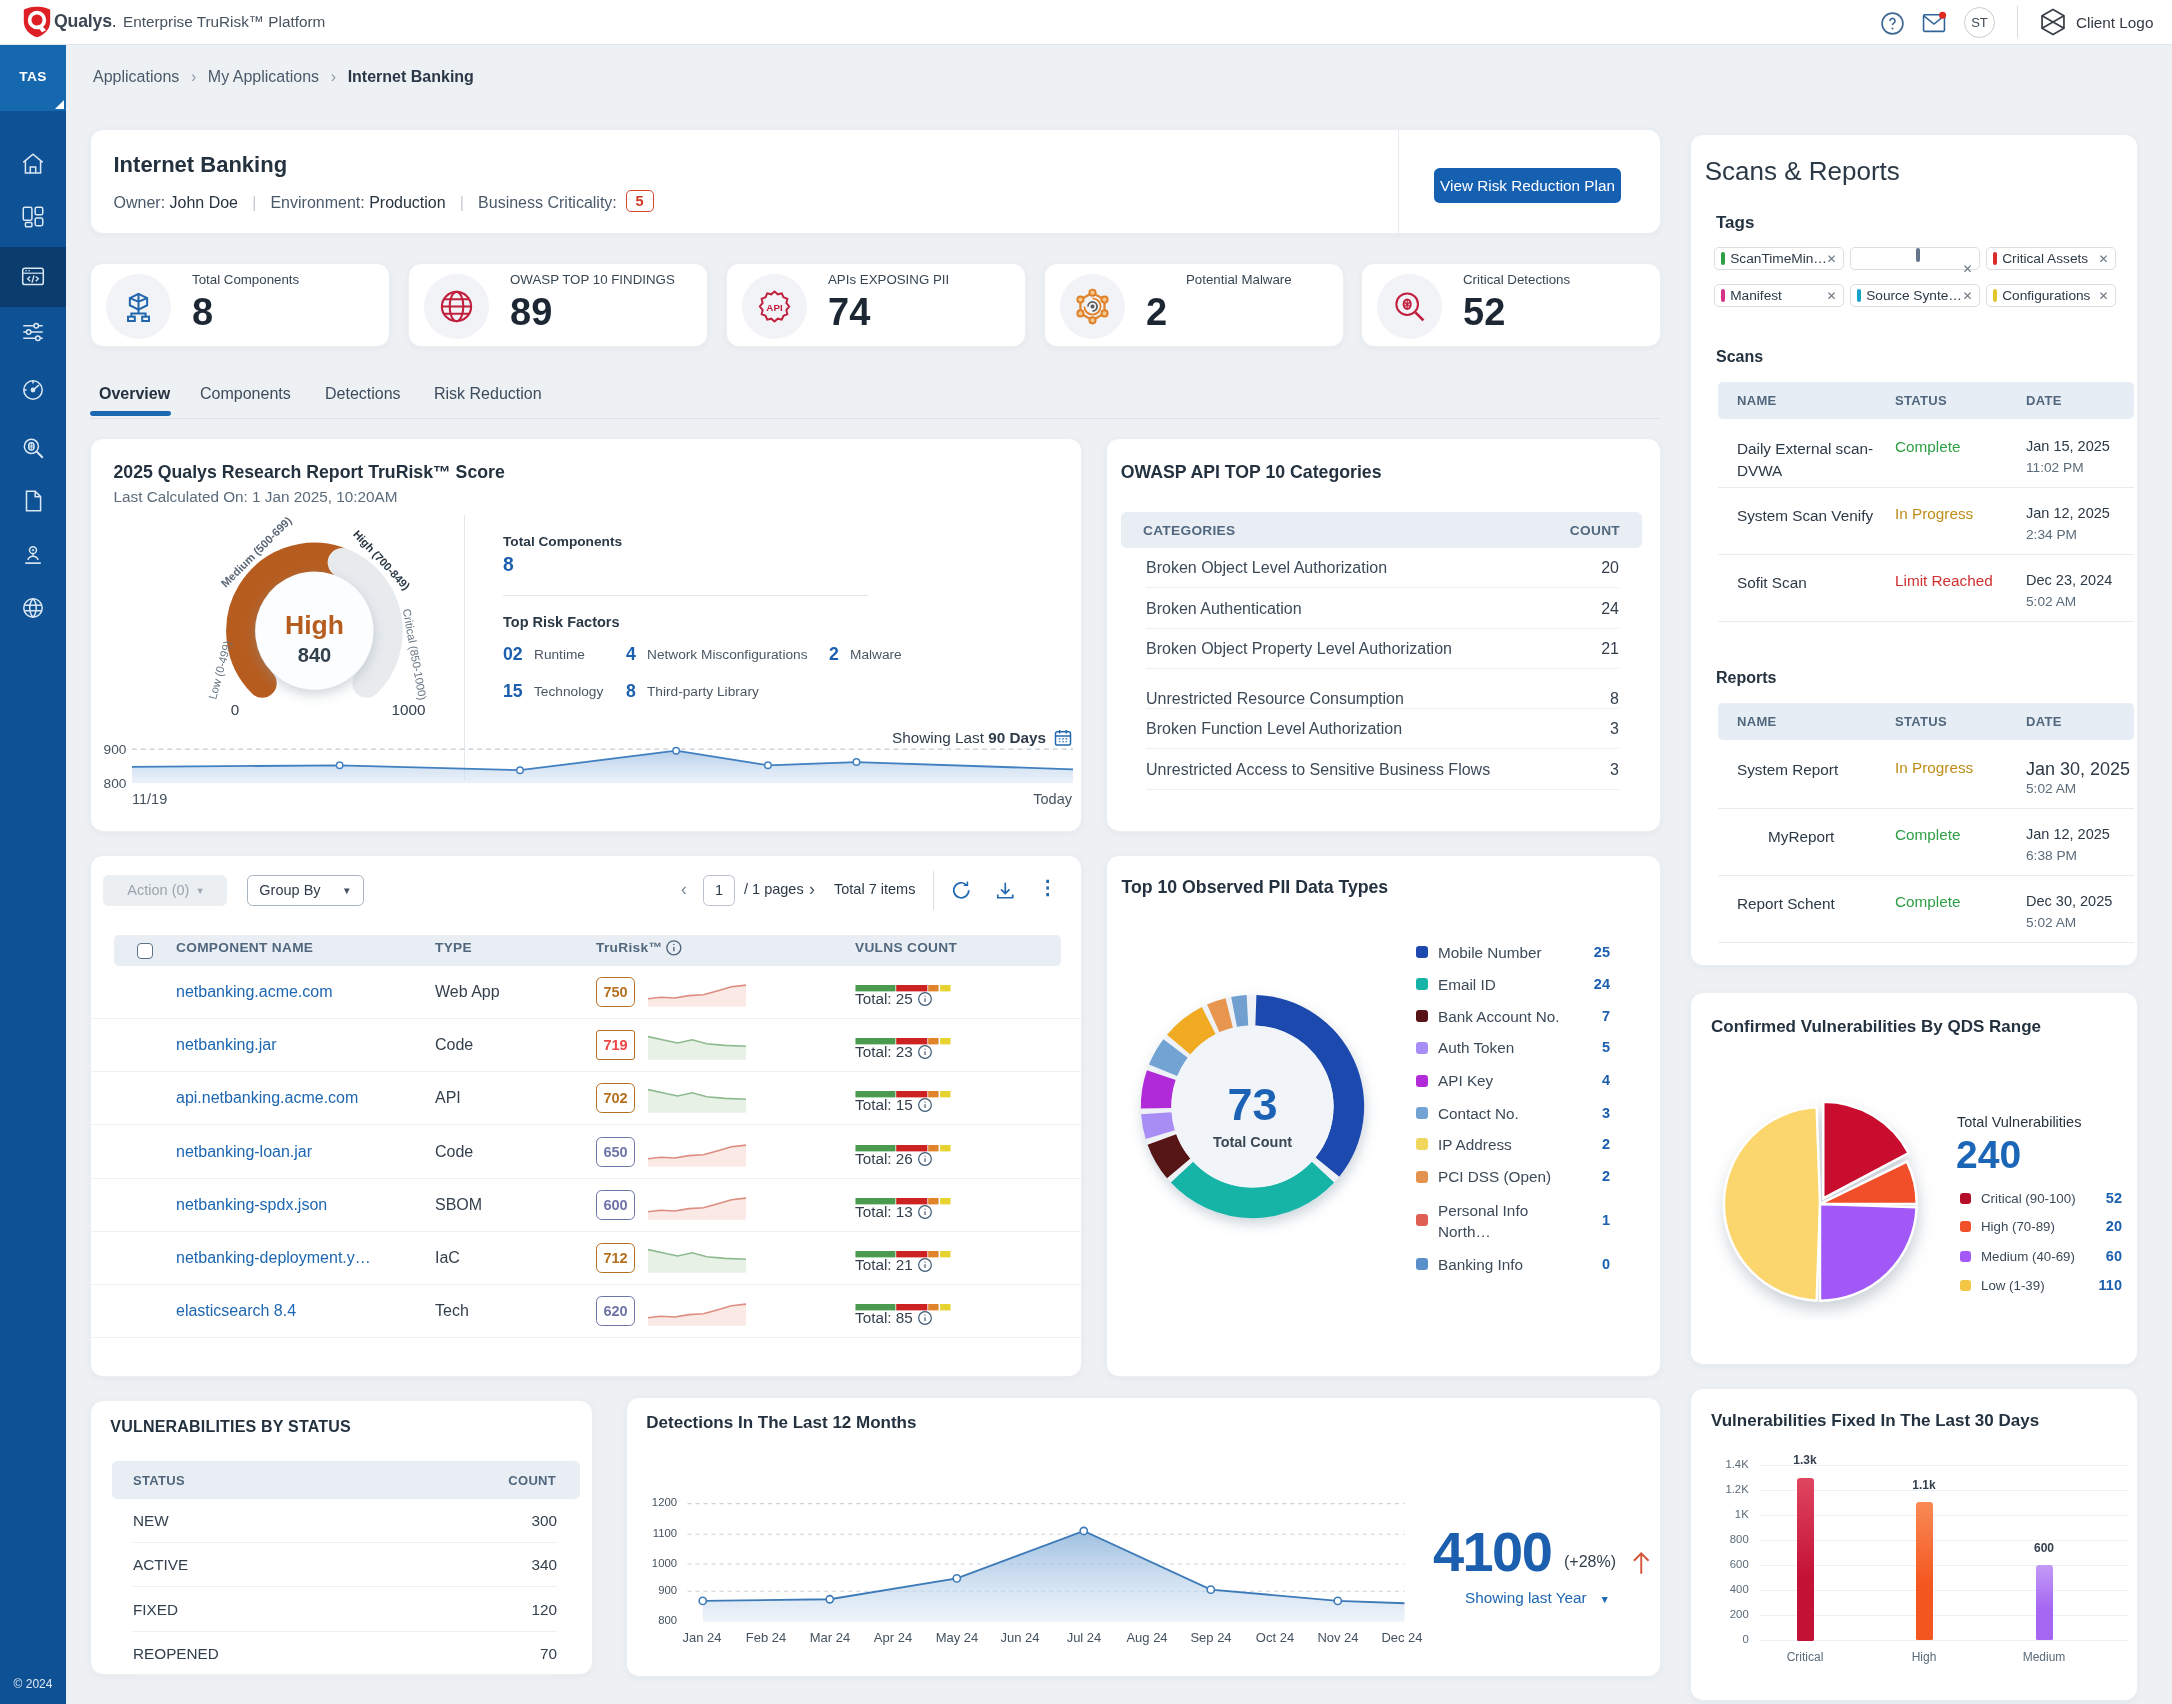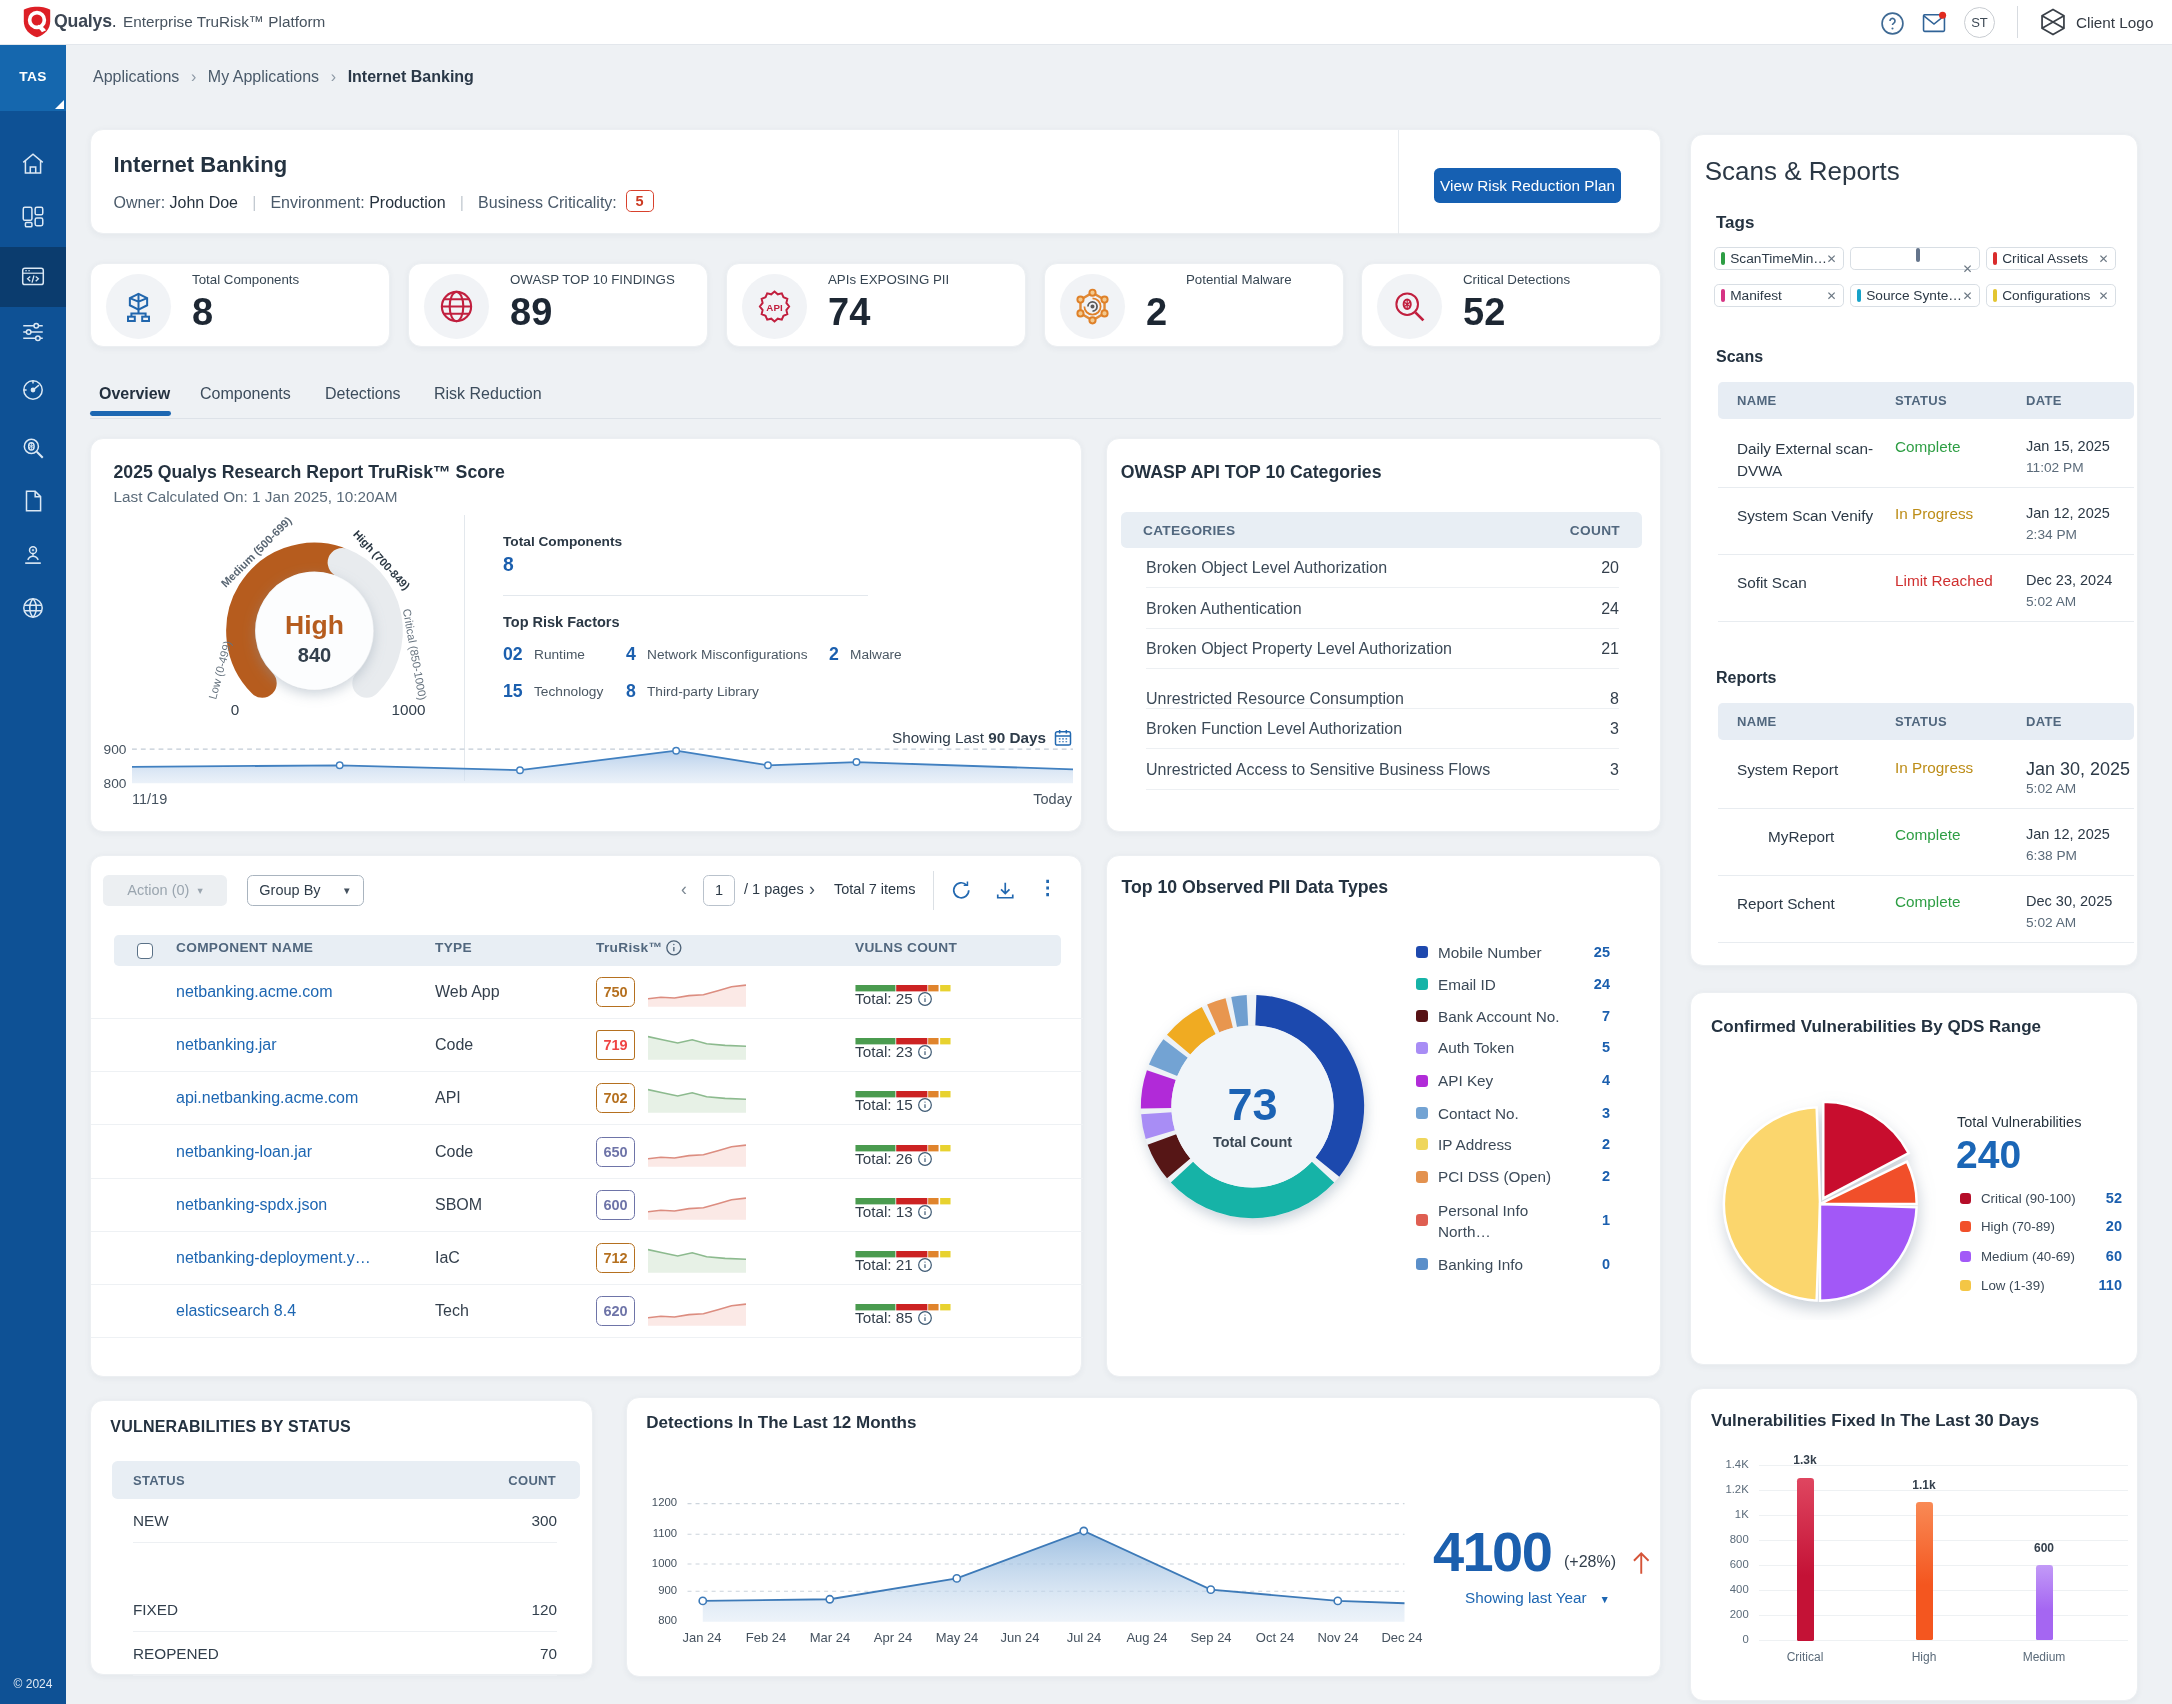--- a/index.html
+++ b/index.html
@@ -502,20 +502,24 @@
 </div>
 <div class="card" style="left:90px;top:1400px;width:503px;height:275px;">
 <div style="position:absolute;left:19.3px;top:17px;font-size:16px;font-weight:bold;color:#243240;letter-spacing:0.2px;">VULNERABILITIES BY STATUS</div>
 <div style="position:absolute;left:21px;top:60px;width:468px;height:38px;background:#e8eef4;border-radius:5.6px;"></div>
 <div class="hd" style="position:absolute;left:42px;top:72px;font-size:13px;">STATUS</div>
 <div class="hd" style="position:absolute;left:385px;top:72px;width:80px;text-align:right;font-size:13px;">COUNT</div>
 <div style="position:absolute;left:42px;top:98px;width:424px;height:44px;border-bottom:0.8px solid #edf0f3;display:flex;justify-content:space-between;align-items:center;font-size:15.3px;color:#323f4c;">
         <span>NEW</span>
         <span>300</span>
       </div>
+<div style="position:absolute;left:42px;top:142px;width:424px;height:44px;border-bottom:0.8px solid #edf0f3;display:flex;justify-content:space-between;align-items:center;font-size:15.3px;color:#323f4c;">
+        <span>ACTIVE</span>
+        <span>340</span>
+      </div>
 <div style="position:absolute;left:42px;top:187px;width:424px;height:44px;border-bottom:0.8px solid #edf0f3;display:flex;justify-content:space-between;align-items:center;font-size:15.3px;color:#323f4c;">
         <span>FIXED</span>
         <span>120</span>
       </div>
 <div style="position:absolute;left:42px;top:231px;width:424px;height:44px;border-bottom:0.8px solid #edf0f3;display:flex;justify-content:space-between;align-items:center;font-size:15.3px;color:#323f4c;">
         <span>REOPENED</span>
         <span>70</span>
       </div>
 </div>
 <div class="card" style="left:626px;top:1397px;width:1035px;height:280px;">

